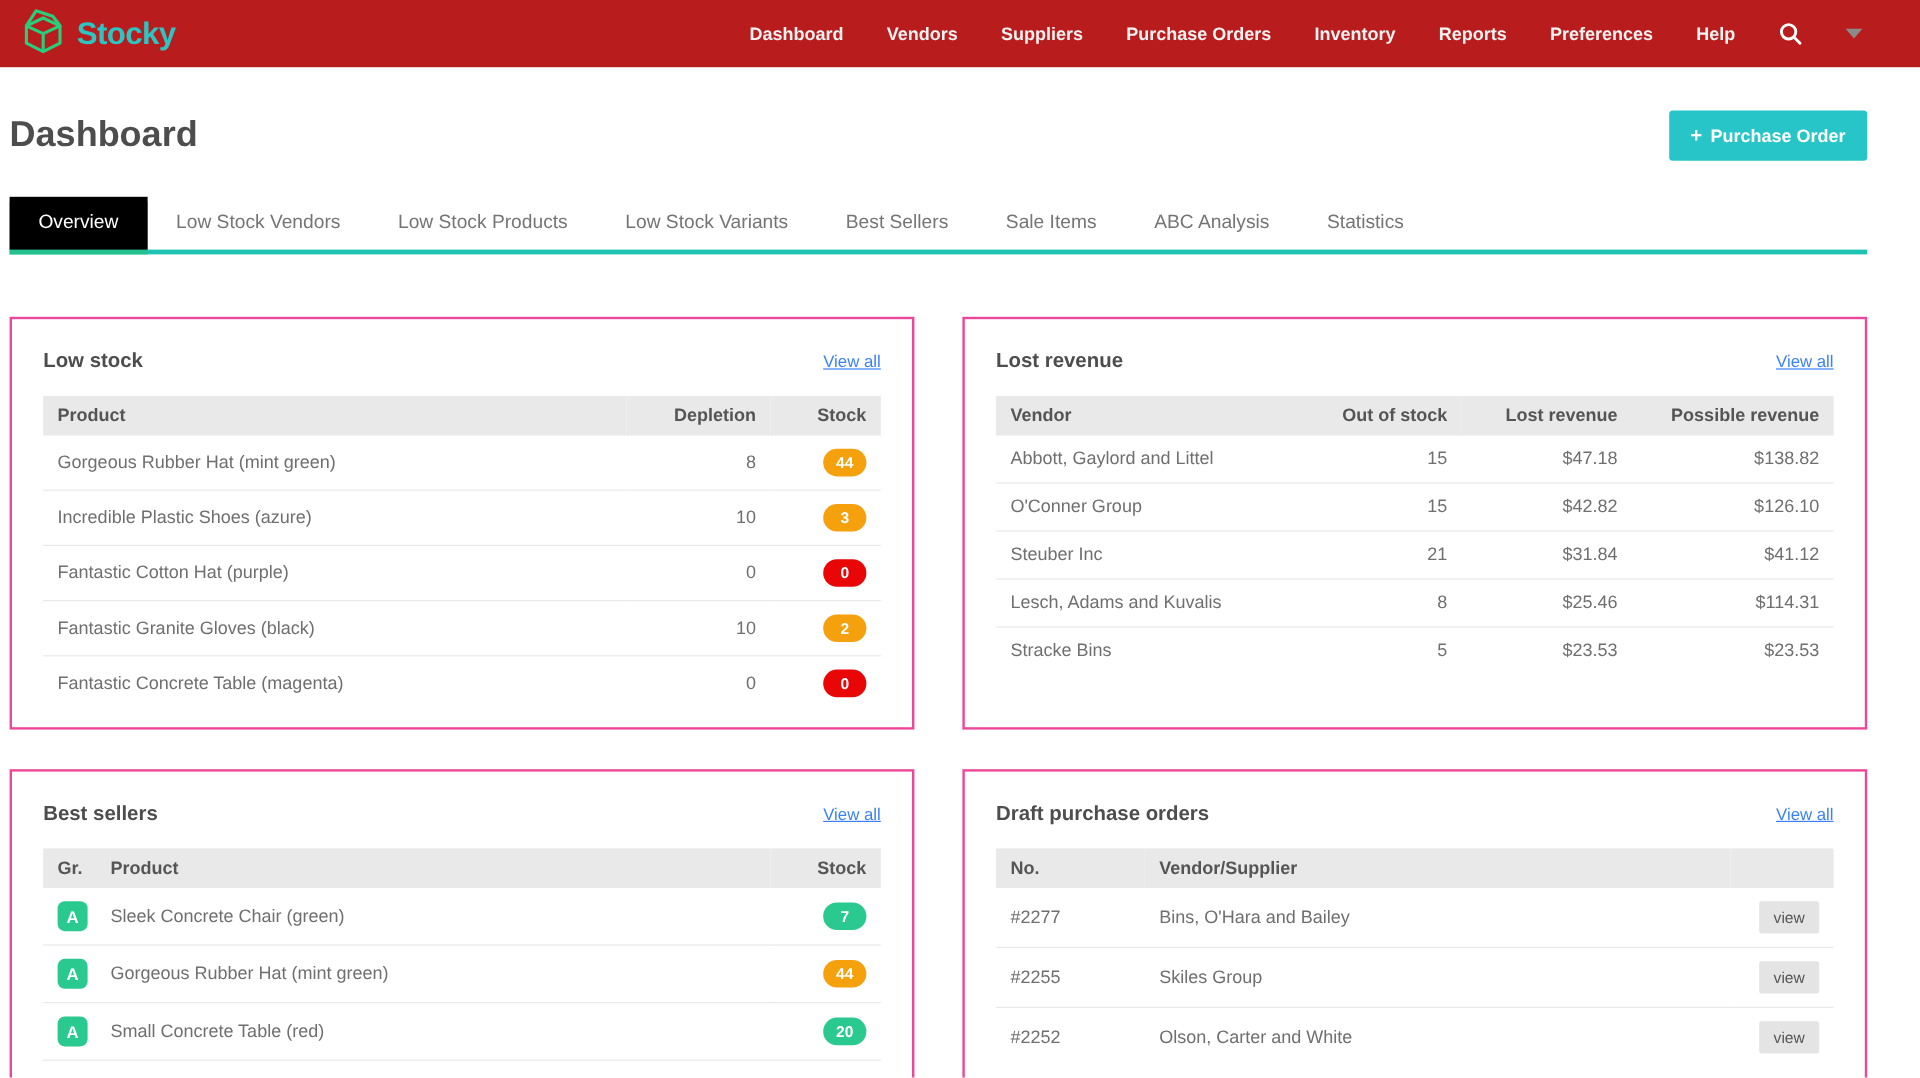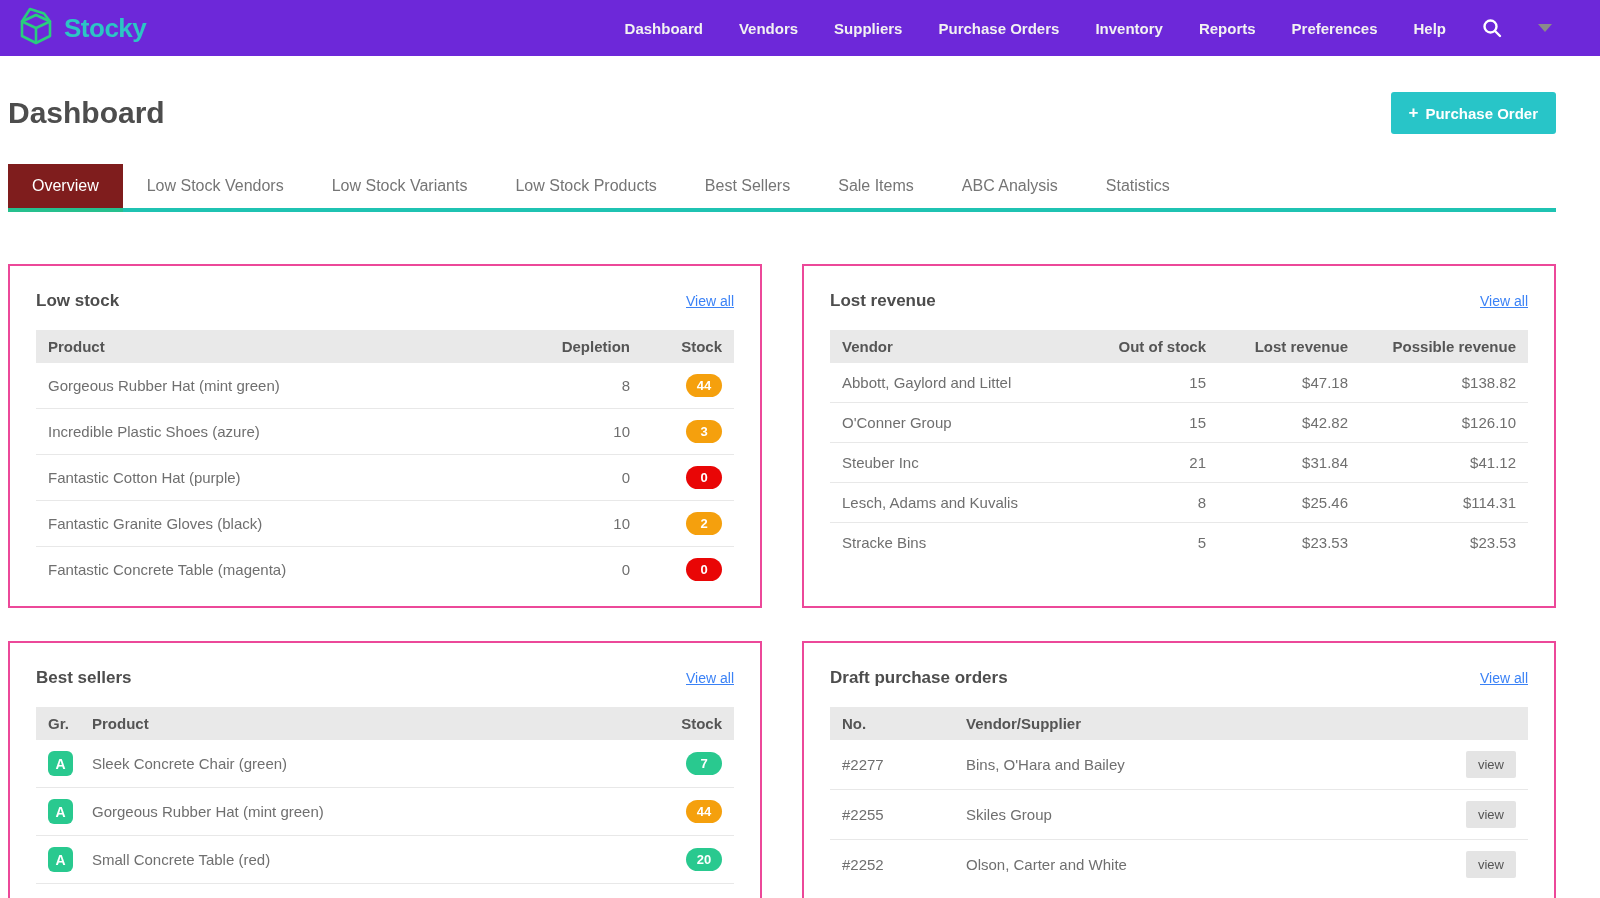--- a/index.html
+++ b/index.html
@@ -1,20 +1,20 @@
 <!DOCTYPE html>
 <html><head>
 <meta charset="utf-8">
 <style>
   * { box-sizing: border-box; margin: 0; padding: 0; }
   html, body { width: 1600px; height: 898px; overflow: hidden; background: #fff;
     font-family: "Liberation Sans", sans-serif; }
 
   
-  .topnav { height: 56px; background: #6d28d9; display: flex; align-items: center;
+  .topnav { height: 56px; background: #b91c1c; display: flex; align-items: center;
     padding: 0 48px 0 16px; text-align: right; }
   .brand { display: flex; align-items: center; gap: 8px; cursor: pointer; }
   .brand-name { color: #2cc5c4; font-size: 26px; font-weight: bold; letter-spacing: -0.5px; }
   .nav-items { margin-left: auto; display: flex; align-items: center; gap: 36px; }
   .nav-link { color: #f2f2f2; font-size: 15px; font-weight: bold; cursor: pointer; white-space: nowrap; }
   .nav-search { display: flex; align-items: center; cursor: pointer; }
   .nav-caret { width: 0; height: 0; border-left: 7px solid transparent; border-right: 7px solid transparent;
     border-top: 8px solid #8a8a8a; cursor: pointer; }
 
   
@@ -24,21 +24,21 @@
   .page-header { display: flex; justify-content: space-between; align-items: center; margin-top: 36px; }
   .page-title { font-size: 30px; font-weight: bold; color: #4d4d4d; }
   .po-button { background: #28c5c8; border: none; color: #fff; font-family: inherit;
     font-size: 15px; font-weight: bold; padding: 11px 18px; border-radius: 3px; cursor: pointer;
     display: flex; align-items: center; gap: 7px; }
   .po-plus { font-size: 17px; font-weight: bold; }
 
   
   .tabs { display: flex; margin-top: 30px; border-bottom: 4px solid #1fc3b2; }
   .tab { padding: 13px 24px; font-size: 16px; color: #757575; cursor: pointer; white-space: nowrap; }
-  .tab.active { background: #7f1d1d; color: #fff; box-shadow: 0 4px 0 #26c08e; }
+  .tab.active { background: #000000; color: #fff; box-shadow: 0 4px 0 #26c08e; }
 
   
   .grid { display: grid; grid-template-columns: 1fr 1fr; column-gap: 40px; row-gap: 33px; margin-top: 52px; }
   .panel { border: 2px solid #ec4899; background: #fff; padding-bottom: 14px; }
   .panel.tall { min-height: 300px; }
   .panel-head { display: flex; justify-content: space-between; align-items: center;
     padding: 25px 26px 19px 26px; }
   .panel-title { font-size: 17px; font-weight: bold; color: #4d4d4d; }
   .view-all { font-size: 14px; color: #3b82f6; text-decoration: underline; cursor: pointer; }
 
@@ -107,22 +107,22 @@
     <h1 class="page-title">Dashboard</h1>
     <button class="po-button">
       <span class="po-plus">+</span>
       <span>Purchase Order</span>
     </button>
   </div>
 
   <div class="tabs">
     <span class="tab active">Overview</span>
     <span class="tab">Low Stock Vendors</span>
+    <span class="tab">Low Stock Products</span>
     <span class="tab">Low Stock Variants</span>
-    <span class="tab">Low Stock Products</span>
     <span class="tab">Best Sellers</span>
     <span class="tab">Sale Items</span>
     <span class="tab">ABC Analysis</span>
     <span class="tab">Statistics</span>
   </div>
 
   <div class="grid">
 
     <div class="panel">
       <div class="panel-head">

